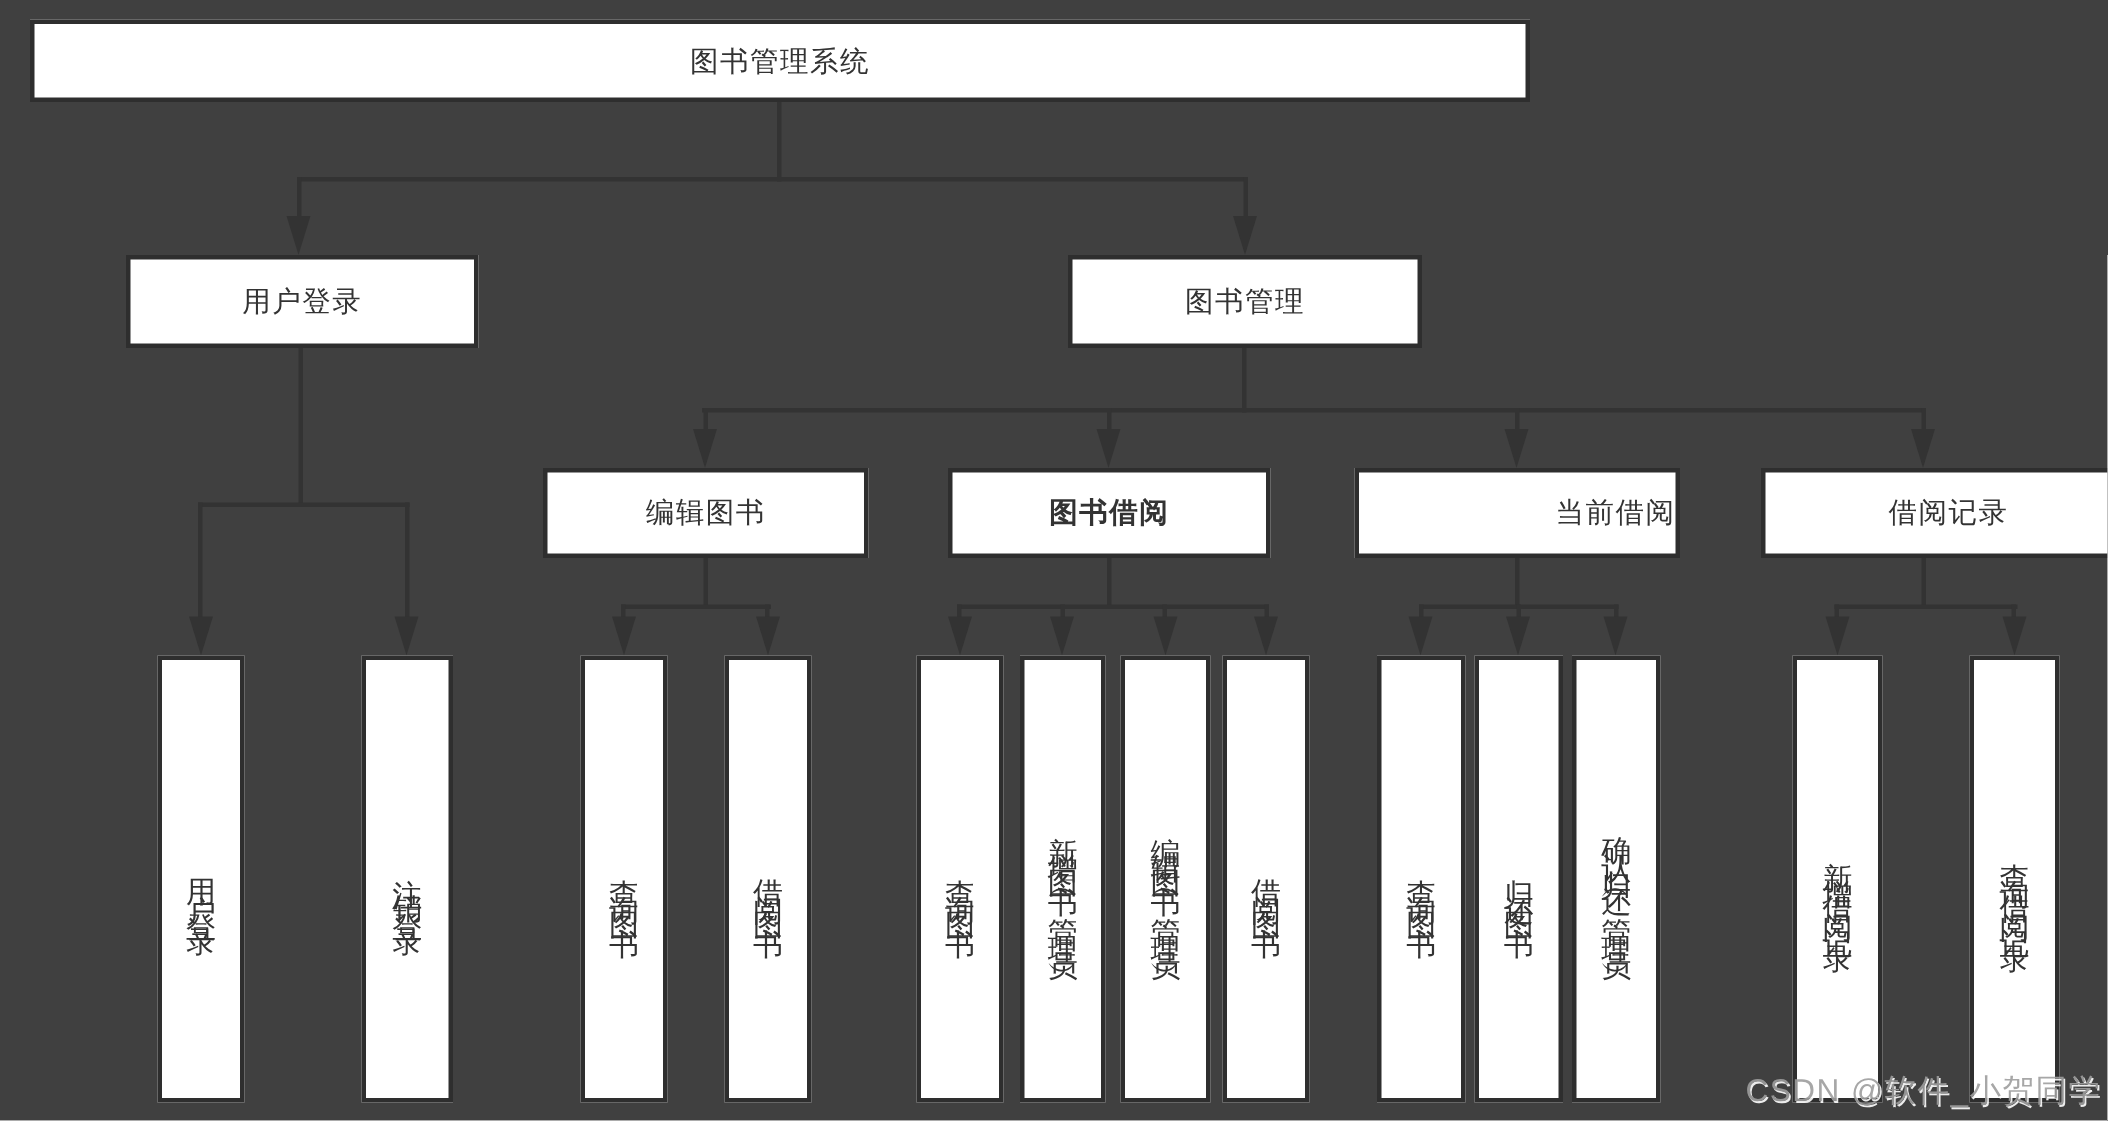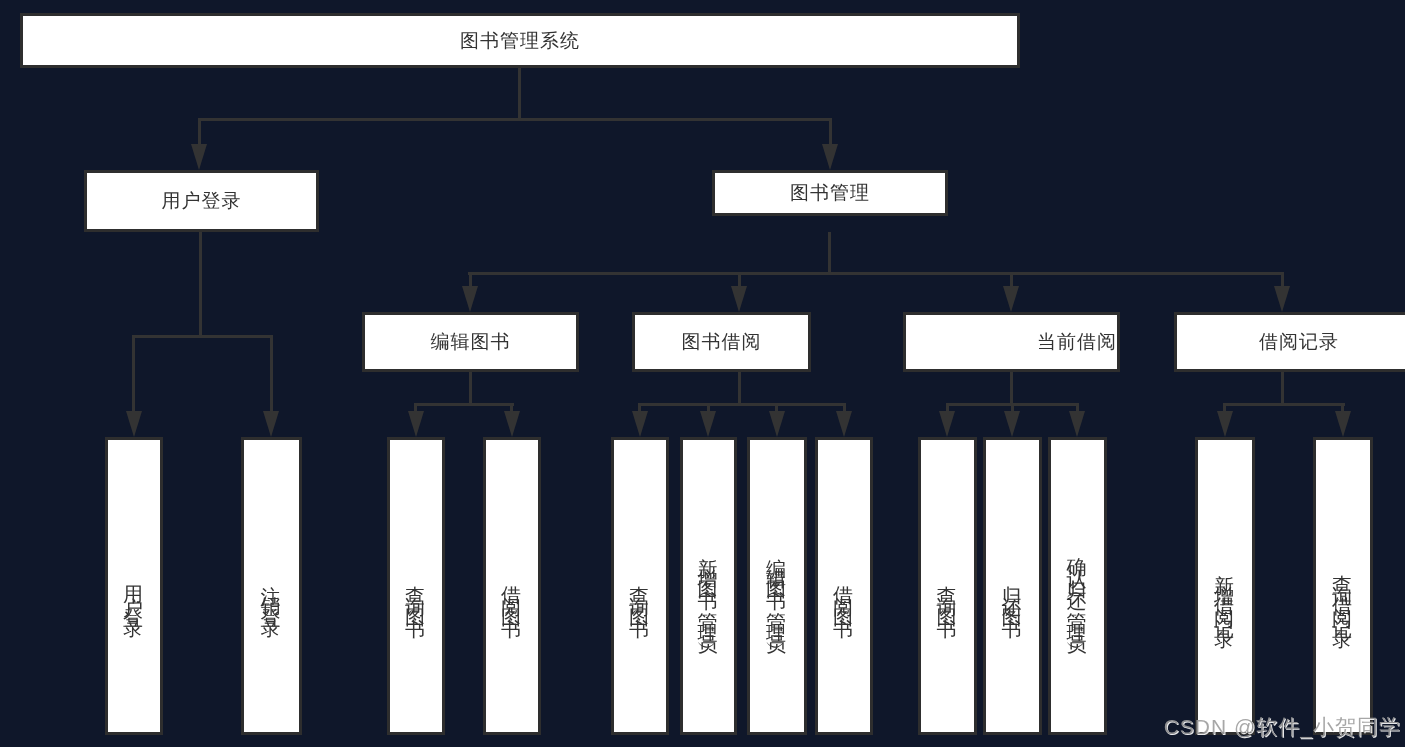--- a/index.html
+++ b/index.html
@@ -5,21 +5,21 @@
   html, body {
     margin: 0;
     padding: 0;
     background: #ffffff;
     font-family: "Liberation Sans", "DejaVu Sans", sans-serif;
   }
   #stage {
     position: relative;
     width: 1405px;
     height: 747px;
-    background: #0f172a;
+    background: #404040;
     overflow: hidden;
   }
   
   .hbox {
     position: absolute;
     box-sizing: border-box;
     border: 3px solid #2e2e2e;
     background: #ffffff;
     display: flex;
     align-items: center;
@@ -93,21 +93,21 @@
   <div class="lv" style="left:518px; top:68px; height:53px;"></div>
   <div class="lh" style="left:198px; top:118px; width:634px;"></div>
   <div class="lv" style="left:198px; top:118px; height:32px;"></div>
   <div class="arrow" style="left:191px; top:144px;"></div>
   <div class="lv" style="left:829px; top:118px; height:32px;"></div>
   <div class="arrow" style="left:822px; top:144px;"></div>
 
   <div class="hbox" style="left:84px; top:170px; width:235px; height:62px;">
     <span class="label">用户登录</span>
   </div>
-  <div class="hbox" style="left:712px; top:170px; width:236px; height:46px;">
+  <div class="hbox" style="left:712px; top:170px; width:236px; height:62px;">
     <span class="label">图书管理</span>
   </div>
 
   <div class="lv" style="left:199px; top:232px; height:106px;"></div>
   <div class="lh" style="left:132px; top:335px; width:141px;"></div>
   <div class="lv" style="left:132px; top:335px; height:82px;"></div>
   <div class="arrow" style="left:126px; top:411px;"></div>
   <div class="lv" style="left:270px; top:335px; height:82px;"></div>
   <div class="arrow" style="left:263px; top:411px;"></div>
 
@@ -118,21 +118,21 @@
   <div class="lv" style="left:738px; top:272px; height:20px;"></div>
   <div class="arrow" style="left:731px; top:286px;"></div>
   <div class="lv" style="left:1010px; top:272px; height:20px;"></div>
   <div class="arrow" style="left:1003px; top:286px;"></div>
   <div class="lv" style="left:1281px; top:272px; height:20px;"></div>
   <div class="arrow" style="left:1274px; top:286px;"></div>
 
   <div class="hbox" style="left:362px; top:312px; width:217px; height:60px;">
     <span class="label">编辑图书</span>
   </div>
-  <div class="hbox" style="left:632px; top:312px; width:179px; height:60px;">
+  <div class="hbox" style="left:632px; top:312px; width:215px; height:60px;font-weight:bold;">
     <span class="label">图书借阅</span>
   </div>
   <div class="hbox" style="left:903px; top:312px; width:217px; height:60px;justify-content:flex-end;">
     <span class="label">当前借阅</span>
   </div>
   <div class="hbox" style="left:1174px; top:312px; width:250px; height:60px;">
     <span class="label">借阅记录</span>
   </div>
 
   <div class="lv" style="left:469px; top:372px; height:34px;"></div>

